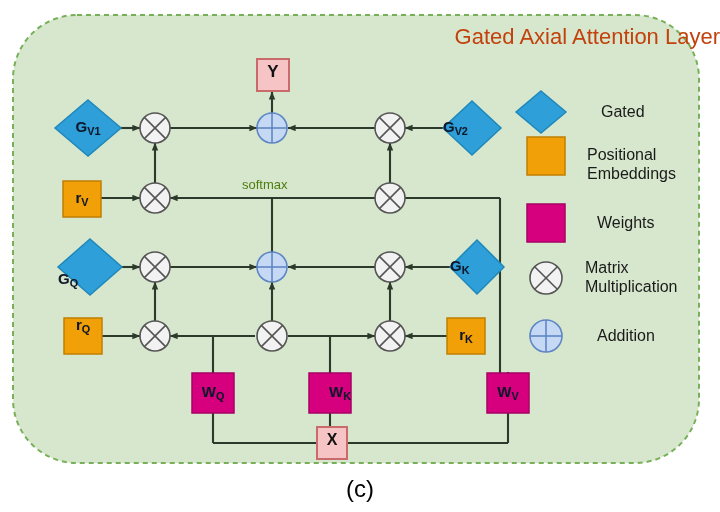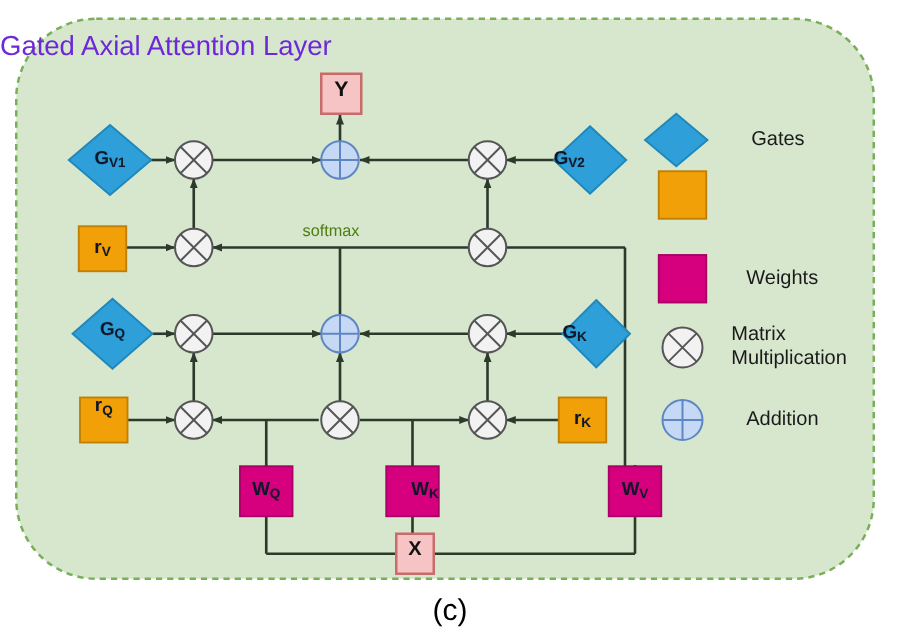--- a/index.html
+++ b/index.html
@@ -15,22 +15,22 @@
   .lbl{position:absolute;white-space:nowrap;}
   .diamond-text{
     color:#0f172a;font-weight:bold;font-size:15px;
     text-shadow:0 0 1px rgba(0,0,0,.15);
   }
   .caption{
     position:absolute;left:0;top:475px;width:720px;text-align:center;
     font-size:24px;color:#000;
   }
   .title{
-    position:absolute;left:0;top:24px;width:720px;text-align:left;
-    font-size:22px;color:#6d28d9;
+    position:absolute;left:0;top:24px;width:720px;text-align:right;
+    font-size:22px;color:#c2410c;
   }
   .legend-text{
     position:absolute;font-size:16px;color:#1a1a1a;line-height:19px;
   }
   .softmax{
     position:absolute;font-size:13px;color:#4d7c0f;
   }
   sub{font-size:0.72em;vertical-align:-0.25em;}
 </style>
 </head>
@@ -217,35 +217,39 @@
   </svg>
 
   <div class="title">Gated Axial Attention Layer</div>
 
   <div class="lbl" style="left:257px;top:62px;width:32px;text-align:center;font-size:17px;font-weight:bold;color:#111;">Y</div>
 
   <div class="lbl" style="left:317px;top:431px;width:30px;text-align:center;font-size:16px;font-weight:bold;color:#111;">X</div>
 
   <div class="lbl diamond-text" style="left:55px;top:118px;width:66px;text-align:center;">G<sub>V1</sub></div>
   <div class="lbl diamond-text" style="left:443px;top:118px;width:58px;">G<sub>V2</sub></div>
-  <div class="lbl diamond-text" style="left:58px;top:255px;width:64px;text-align:center;">G<sub>Q</sub></div>
+  <div class="lbl diamond-text" style="left:58px;top:270px;width:64px;">G<sub>Q</sub></div>
   <div class="lbl diamond-text" style="left:450px;top:257px;width:54px;text-align:left;">G<sub>K</sub></div>
 
   <div class="lbl diamond-text" style="left:63px;top:189px;width:38px;text-align:center;">r<sub>V</sub></div>
   <div class="lbl diamond-text" style="left:64px;top:316px;width:38px;text-align:center;">r<sub>Q</sub></div>
   <div class="lbl diamond-text" style="left:447px;top:326px;width:38px;text-align:center;">r<sub>K</sub></div>
 
   <div class="lbl diamond-text" style="left:192px;top:383px;width:42px;text-align:center;">W<sub>Q</sub></div>
   <div class="lbl diamond-text" style="left:309px;top:383px;width:42px;text-align:right;">W<sub>K</sub></div>
   <div class="lbl diamond-text" style="left:487px;top:383px;width:42px;text-align:center;">W<sub>V</sub></div>
 
   <div class="softmax" style="left:242px;top:177px;">softmax</div>
 
-  <div class="legend-text" style="left:601px;top:102px;">Gates</div>
-
+  <div class="legend-text" style="left:601px;top:102px;">Gated</div>
+
+  <div class="legend-text" style="left:587px;top:145px;">
+    <span>Positional</span><br>
+    <span>Embeddings</span>
+  </div>
 
   <div class="legend-text" style="left:597px;top:213px;">Weights</div>
 
   <div class="legend-text" style="left:585px;top:258px;">
     <span>Matrix</span><br>
     <span>Multiplication</span>
   </div>
 
   <div class="legend-text" style="left:597px;top:326px;">Addition</div>
 

